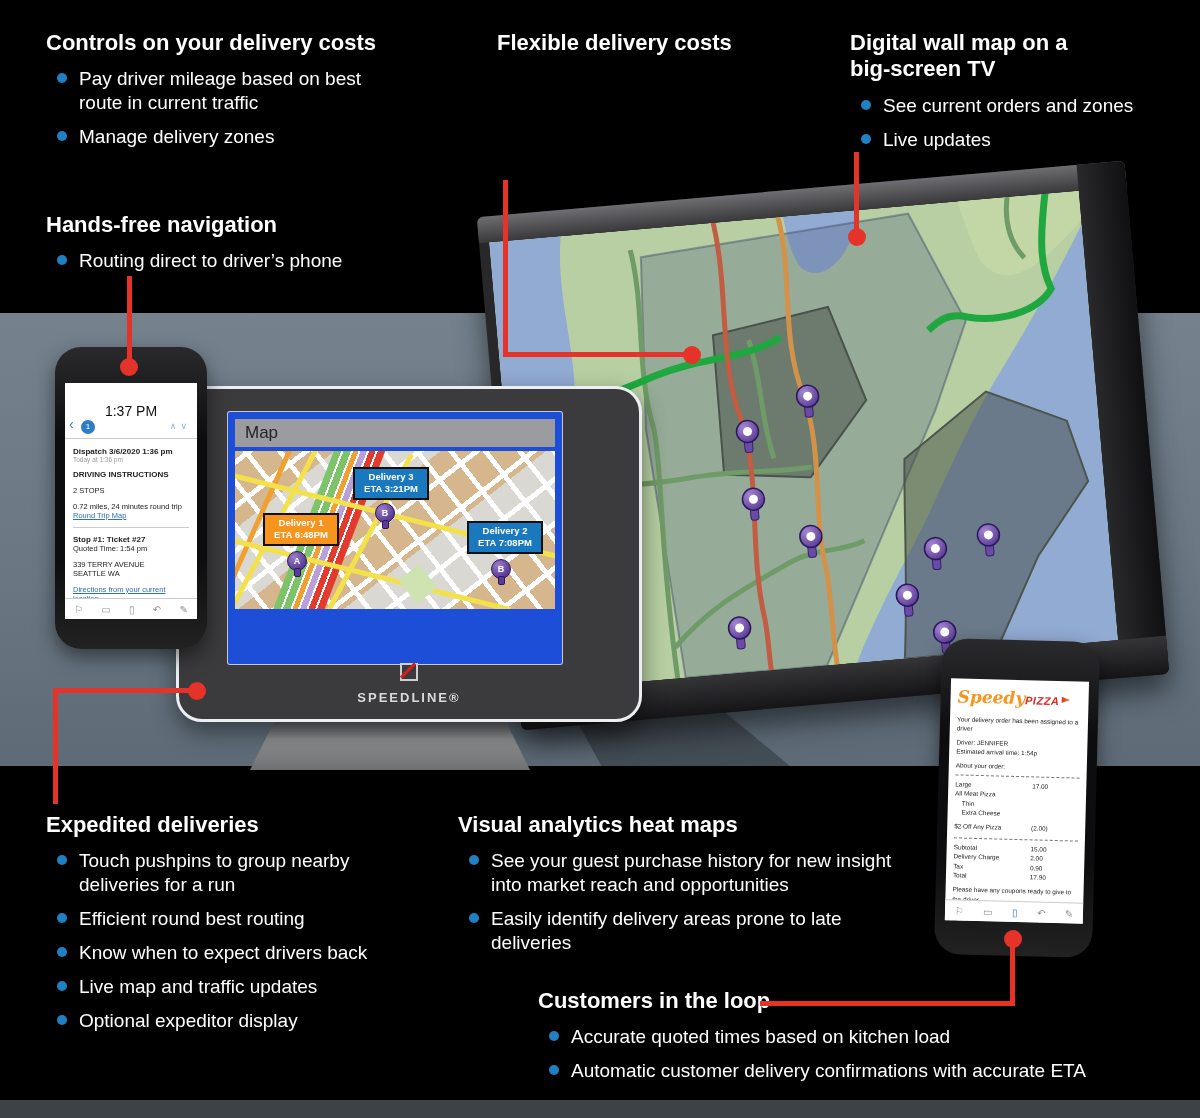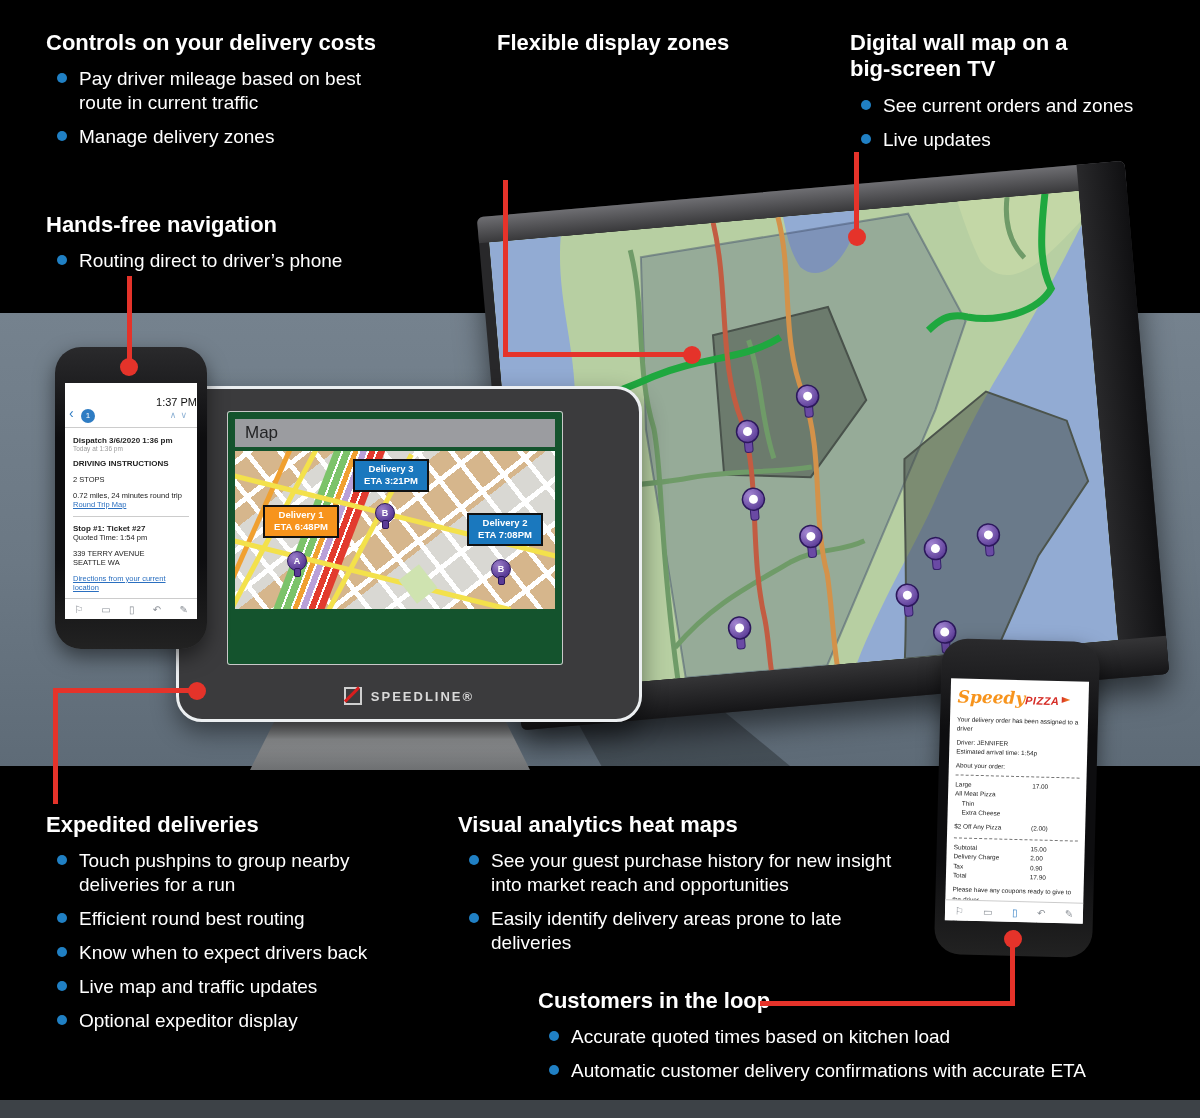--- a/index.html
+++ b/index.html
@@ -20,70 +20,70 @@
                margin:6px 12px 0 0;}
   
   .rl{position:absolute;background:#e5332a;z-index:50;}
   .rdot{position:absolute;width:18px;height:18px;border-radius:50%;background:#e5332a;z-index:50;}
   
   .phone{position:absolute;background:linear-gradient(180deg,#2a2a2c,#0d0d0f 30%,#0d0d0f 70%,#222);
          border-radius:26px;box-shadow:0 8px 20px rgba(0,0,0,.5);z-index:40;}
   #dispatch-phone{left:55px;top:347px;width:152px;height:302px;}
   #dispatch-phone .screen{position:absolute;left:10px;top:36px;width:132px;height:236px;background:#fff;
          overflow:hidden;font-size:7.5px;color:#222;}
-  .ph-status{font-size:11px;text-align:right;padding-top:13px;color:#111;}
+  .ph-status{font-size:14px;text-align:center;padding-top:20px;color:#111;}
   .ph-nav{position:relative;height:17px;}
   .ph-back{position:absolute;left:4px;top:-3px;font-size:14px;color:#2e7cc3;}
   .ph-badge{position:absolute;left:16px;top:1px;width:14px;height:14px;border-radius:50%;background:#2e7cc3;
             color:#fff;font-size:8px;text-align:center;line-height:14px;}
   .ph-updown{position:absolute;right:6px;top:2px;color:#8fb2d4;font-size:9px;letter-spacing:4px;}
   .ph-body{padding:3px 8px 0 8px;}
   .ph-body .b{font-weight:bold;font-size:8px;}
   .ph-muted{color:#9a9a9a;font-size:6.5px;margin-bottom:7px;}
   .ph-line{margin:0 0 7px 0;}
   .ph-link{color:#2a6fc0;text-decoration:underline;}
   .ph-hr{border-top:1px solid #ccc;margin:6px 0 7px 0;}
   .ph-footer{font-style:italic;font-size:7px;margin-top:2px;}
   .ph-toolbar{position:absolute;left:0;bottom:0;width:100%;height:20px;border-top:1px solid #ccc;
               display:flex;justify-content:space-around;align-items:center;color:#8a8f96;font-size:10px;background:#fff;}
   
   #monitor{position:absolute;left:176px;top:386px;width:460px;height:330px;z-index:30;
            background:#3b3b3d;border:3px solid #eceff1;border-radius:26px;
            box-shadow:0 10px 24px rgba(0,0,0,.45);}
-  #monitor .screen{position:absolute;left:48px;top:22px;width:336px;height:254px;background:#14532d;
+  #monitor .screen{position:absolute;left:48px;top:22px;width:336px;height:254px;background:#1d4ed8;
            border-radius:3px;box-shadow:inset 0 0 0 1px #c9c9c9;}
   .map-titlebar{position:absolute;left:8px;top:8px;right:8px;height:28px;background:#9b9ca0;
            color:#232325;font-size:17px;line-height:28px;padding-left:10px;box-sizing:border-box;}
   .map-canvas{position:absolute;left:8px;top:40px;right:8px;height:158px;overflow:hidden;
      background:
        repeating-linear-gradient(52deg,rgba(255,255,255,0) 0 22px,#fff 22px 27px),
        repeating-linear-gradient(-38deg,rgba(255,255,255,0) 0 30px,#fff 30px 35px),
        repeating-linear-gradient(-38deg,#d6b68c 0 65px,#d9d8d3 65px 130px);}
   .yline{position:absolute;background:#f3e14b;}
   .oline{position:absolute;background:#f0a030;}
   .route-bundle{position:absolute;left:66px;top:-40px;width:48px;height:260px;transform:rotate(21deg);
      background:linear-gradient(90deg,#7cc36a 0 7px,#fff 7px 9px,#7cc36a 9px 16px,#fff 16px 18px,
        #f0a030 18px 23px,#fff 23px 25px,#b9a0d8 25px 31px,#fff 31px 33px,
        #e23b2e 33px 39px,#fff 39px 41px,#e23b2e 41px 48px);}
   .park{position:absolute;left:170px;top:118px;width:26px;height:30px;background:#cfe3b0;transform:rotate(-38deg);}
   .dlabel{position:absolute;border:2px solid #111;color:#fff;font-size:9.5px;font-weight:bold;
-          text-align:center;line-height:1.3;padding:2px 5px;z-index:5;}
+          text-align:center;line-height:1.3;padding:2px 5px;z-index:5;margin-top:8px;}
   .dlabel.blue{background:#1a78be;} .dlabel.orange{background:#f7941d;}
   .tpin{position:absolute;width:18px;height:18px;border-radius:50%;z-index:4;
         background:radial-gradient(circle at 35% 30%,#9b7fc8,#5a3b96 70%);
         border:1.5px solid #2c185c;color:#fff;font-size:9px;font-weight:bold;text-align:center;line-height:18px;}
   .tpin::after{content:"";position:absolute;left:6px;top:16px;width:5px;height:7px;background:#5a3b96;
         border:1px solid #2c185c;border-radius:2px;}
   .btn-row{position:absolute;left:8px;right:8px;bottom:8px;height:44px;display:flex;gap:6px;}
   .tbtn{flex:1;border-radius:8px;color:#fff;font-size:13px;line-height:1.15;display:flex;
         align-items:center;justify-content:center;text-align:center;border:1px solid rgba(255,255,255,.55);
         box-shadow:0 1px 2px rgba(0,0,0,.35);}
   .tbtn.tan{background:#c49c6e;} .tbtn.blu{background:#1b7abb;} .tbtn.grn{background:#327c3e;flex:.8;}
   .mon-logo{position:absolute;left:0;right:0;bottom:14px;display:flex;justify-content:center;align-items:center;
-        gap:9px;color:#d9d9d9;font-size:13px;font-weight:bold;letter-spacing:2px;}
+        gap:9px;color:#d9d9d9;font-size:13px;font-weight:bold;letter-spacing:2px;flex-direction:column;}
   .sl-icon{position:relative;width:14px;height:14px;border:2px solid #cfcfcf;display:inline-block;}
   .sl-icon::after{content:"";position:absolute;left:-4px;top:4px;width:20px;height:3px;background:#d81e1e;
         transform:rotate(-45deg);}
   #stand{position:absolute;left:250px;top:714px;width:280px;height:56px;z-index:25;
         clip-path:polygon(10% 0,90% 0,100% 100%,0 100%);
         background:linear-gradient(180deg,#48484a,#8d8f91 45%,#6e7072);}
   
   #tv{position:absolute;left:498px;top:188px;width:650px;height:515px;z-index:10;
       transform:rotate(-5deg);background:#28282a;border-radius:6px;
       box-shadow:0 16px 30px rgba(0,0,0,.55);}
@@ -136,21 +136,21 @@
     <h2>Hands-free navigation</h2>
     <ul>
       <li>
           <span class="dot"></span>
           <span>Routing direct to driver’s phone</span>
         </li>
     </ul>
   </div>
 
   <div class="sec" style="left:497px;top:30px;width:320px;">
-    <h2>Flexible display zones</h2>
+    <h2>Flexible delivery costs</h2>
   </div>
 
   <div class="sec" style="left:850px;top:30px;width:330px;">
     <h2 style="width:250px">Digital wall map on a big-screen TV</h2>
     <ul>
       <li>
           <span class="dot"></span>
           <span>See current orders and zones</span>
         </li>
       <li>

